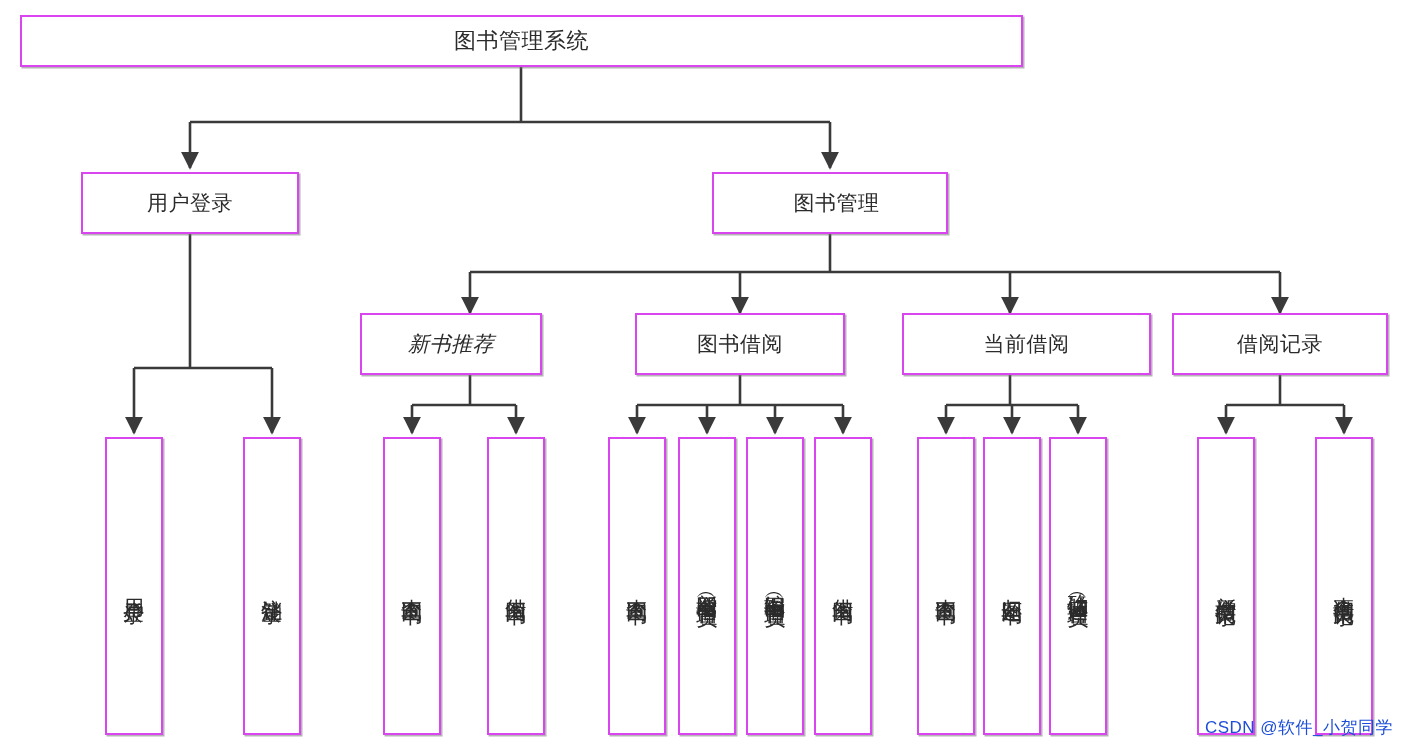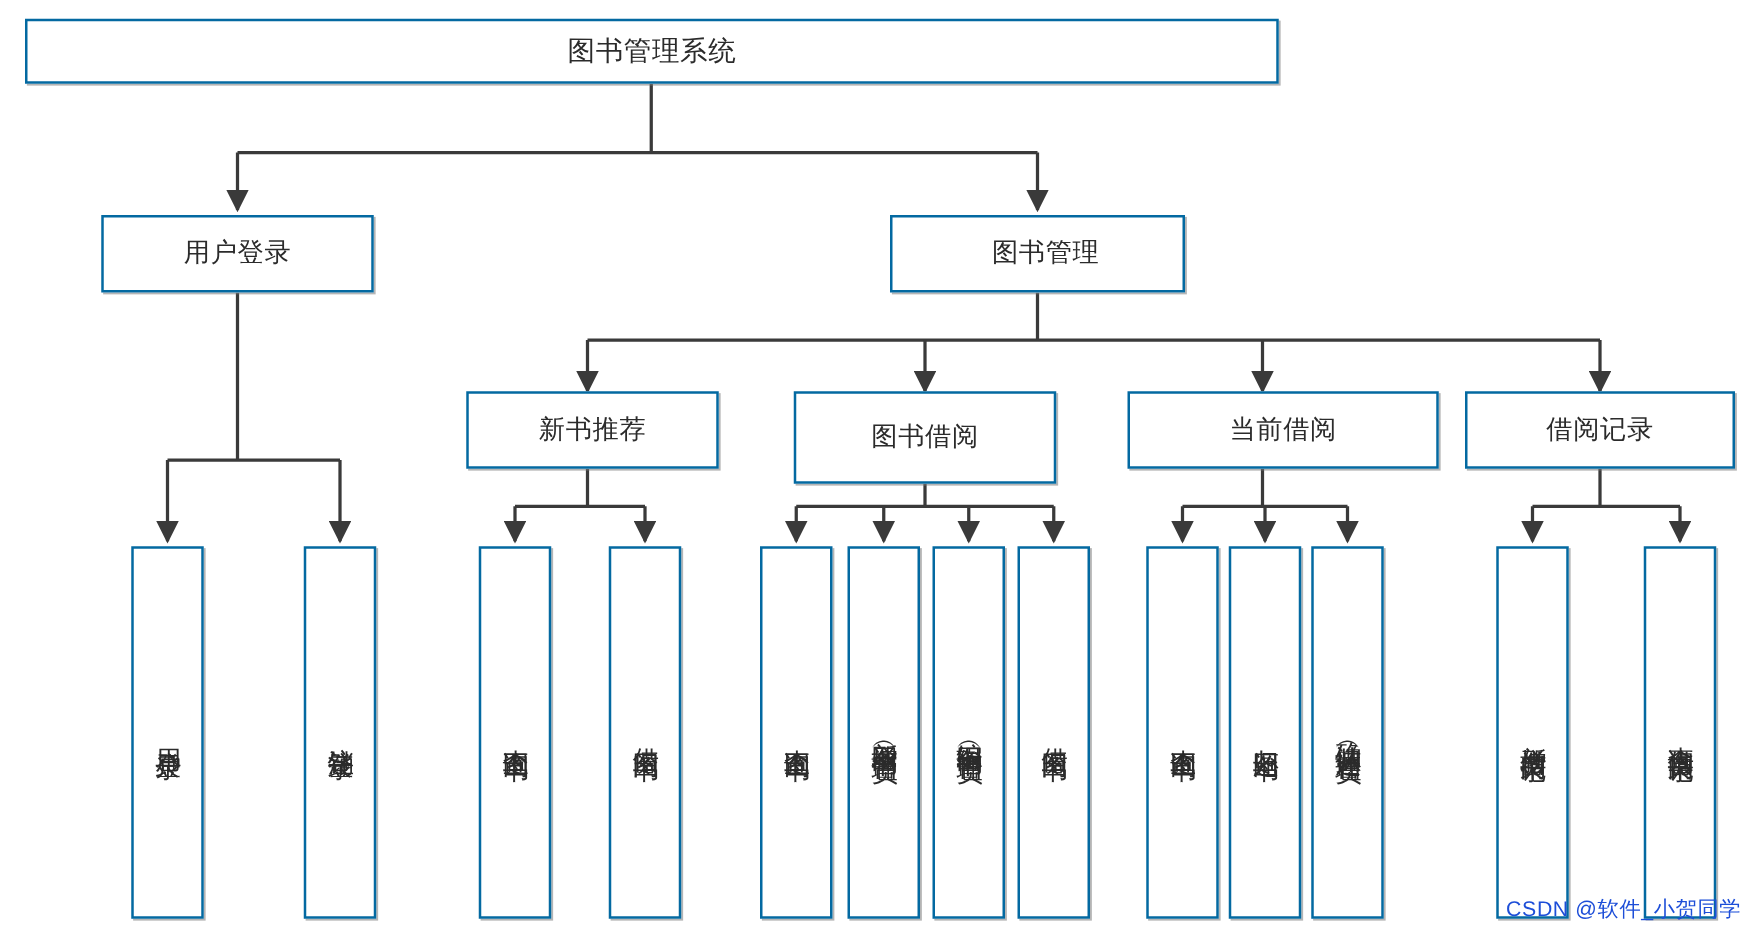--- a/index.html
+++ b/index.html
@@ -23,21 +23,21 @@
     left: 0;
     top: 0;
     width: 1405px;
     height: 747px;
     pointer-events: none;
   }
   .node {
     position: absolute;
     box-sizing: border-box;
     background: #ffffff;
-    border: 2px solid #0369a1;
+    border: 2px solid #d946ef;
     box-shadow: 1.5px 1.5px 0 0 rgba(120,120,120,0.55);
     display: flex;
     align-items: center;
     justify-content: center;
     color: #2b2b2b;
     z-index: 2;
   }
   .node-label {
     display: block;
     line-height: 1.18;
@@ -136,24 +136,24 @@
     <span class="node-label">图书管理系统</span>
   </div>
 
   <div class="node horiz" style="left:81px; top:172px; width:218px; height:62px;">
     <span class="node-label">用户登录</span>
   </div>
   <div class="node horiz" style="left:712px; top:172px; width:236px; height:62px;padding-left:13px;">
     <span class="node-label">图书管理</span>
   </div>
 
-  <div class="node horiz" style="left:373px; top:313px; width:202px; height:62px;">
+  <div class="node horiz" style="left:360px; top:313px; width:182px; height:62px;font-style:italic;">
     <span class="node-label">新书推荐</span>
   </div>
-  <div class="node horiz" style="left:635px; top:313px; width:210px; height:74px;">
+  <div class="node horiz" style="left:635px; top:313px; width:210px; height:62px;">
     <span class="node-label">图书借阅</span>
   </div>
   <div class="node horiz" style="left:902px; top:313px; width:249px; height:62px;">
     <span class="node-label">当前借阅</span>
   </div>
   <div class="node horiz" style="left:1172px; top:313px; width:216px; height:62px;">
     <span class="node-label">借阅记录</span>
   </div>
 
   <div class="node vert" style="left:105px; top:437px; width:58px; height:298px;">

